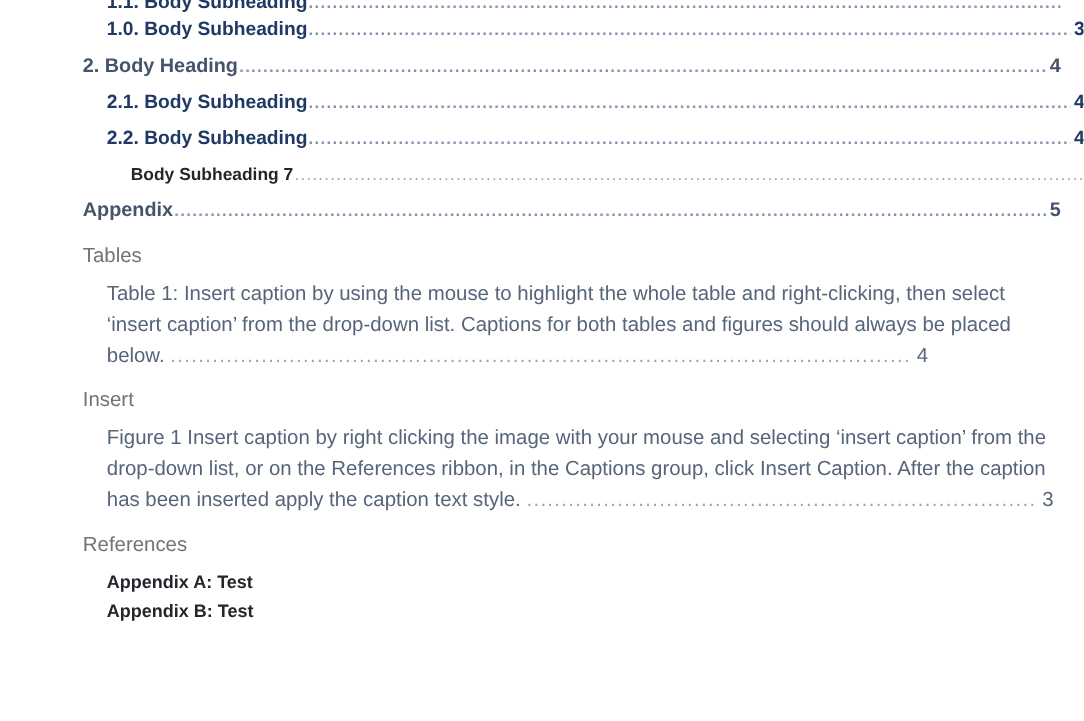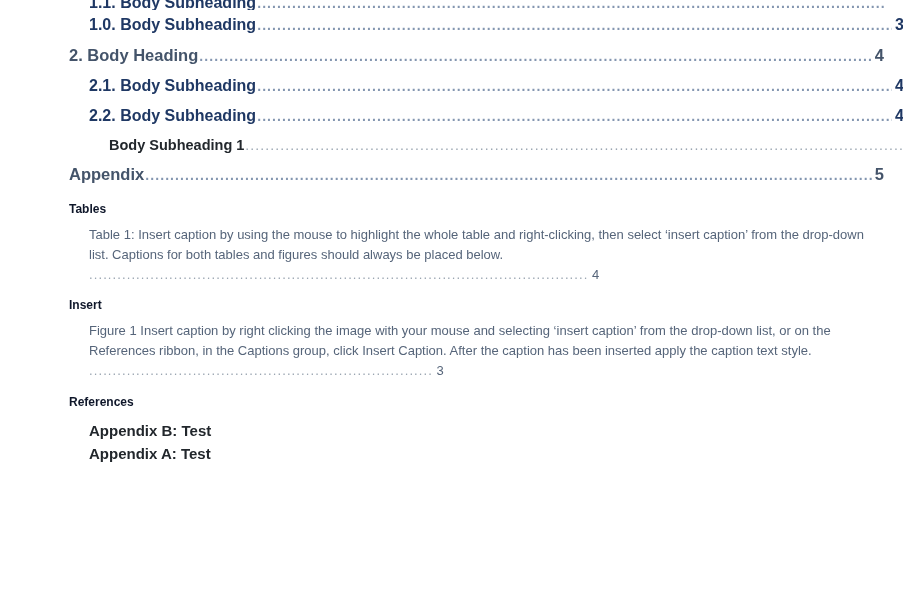--- a/index.html
+++ b/index.html
@@ -68,30 +68,30 @@
   .lvl3 {
     color: #22272c;
     font-size: 14.5px;
     font-weight: 700;
     padding: 6px 0 6px 40px;
   }
   .lvl3 .toc-dots { color: #9aa5b1; font-weight: 400; }
   .lvl3 .toc-page { color: #22272c; font-weight: 400; }
 
   .section-head {
-    color: #0f172a;
-    font-size: 12px;
-    font-weight: 700;
+    color: #737373;
+    font-size: 17px;
+    font-weight: 400;
     padding: 12px 0 4px 0;
   }
 
   
   .caption-entry {
     color: #56657a;
-    font-size: 13px;
+    font-size: 17px;
     line-height: 1.52;
     padding: 5px 0 2px 20px;
     position: relative;
   }
   .caption-entry .ctext { display: inline; }
   .caption-entry .cdots {
     color: #9aa5b1;
     letter-spacing: 1.1px;
   }
   .caption-entry .cpage {
@@ -154,21 +154,21 @@
     <span class="toc-page">4</span>
   </div>
 
   <div class="toc-row lvl2">
     <span class="toc-label">2.2. Body Subheading</span>
     <span class="toc-dots">................................................................................................................................................................................................................................................................</span>
     <span class="toc-page">4</span>
   </div>
 
   <div class="toc-row lvl3">
-    <span class="toc-label">Body Subheading 1</span>
+    <span class="toc-label">Body Subheading 7</span>
     <span class="toc-dots">................................................................................................................................................................................................................................................................</span>
     <span class="toc-page">4</span>
   </div>
 
   <div class="toc-row lvl1">
     <span class="toc-label">Appendix</span>
     <span class="toc-dots">................................................................................................................................................................................................................................................................</span>
     <span class="toc-page">5</span>
   </div>
 
@@ -179,17 +179,17 @@
   </div>
 
   <div class="section-head">Insert</div>
   <div class="caption-entry">
     <span class="ctext">Figure 1 Insert caption by right clicking the image with your mouse and selecting ‘insert caption’ from the drop-down list, or on the References ribbon, in the Captions group, click Insert Caption. After the caption has been inserted apply the caption text style. </span><span class="cdots">.........................................................................</span>
     <span class="cpage">3</span>
   </div>
 
   <div class="section-head">References</div>
   <div class="appendix-list">
+    <div class="appendix-item">Appendix A: Test</div>
     <div class="appendix-item">Appendix B: Test</div>
-    <div class="appendix-item">Appendix A: Test</div>
   </div>
 
 </div>
 
 </body></html>

